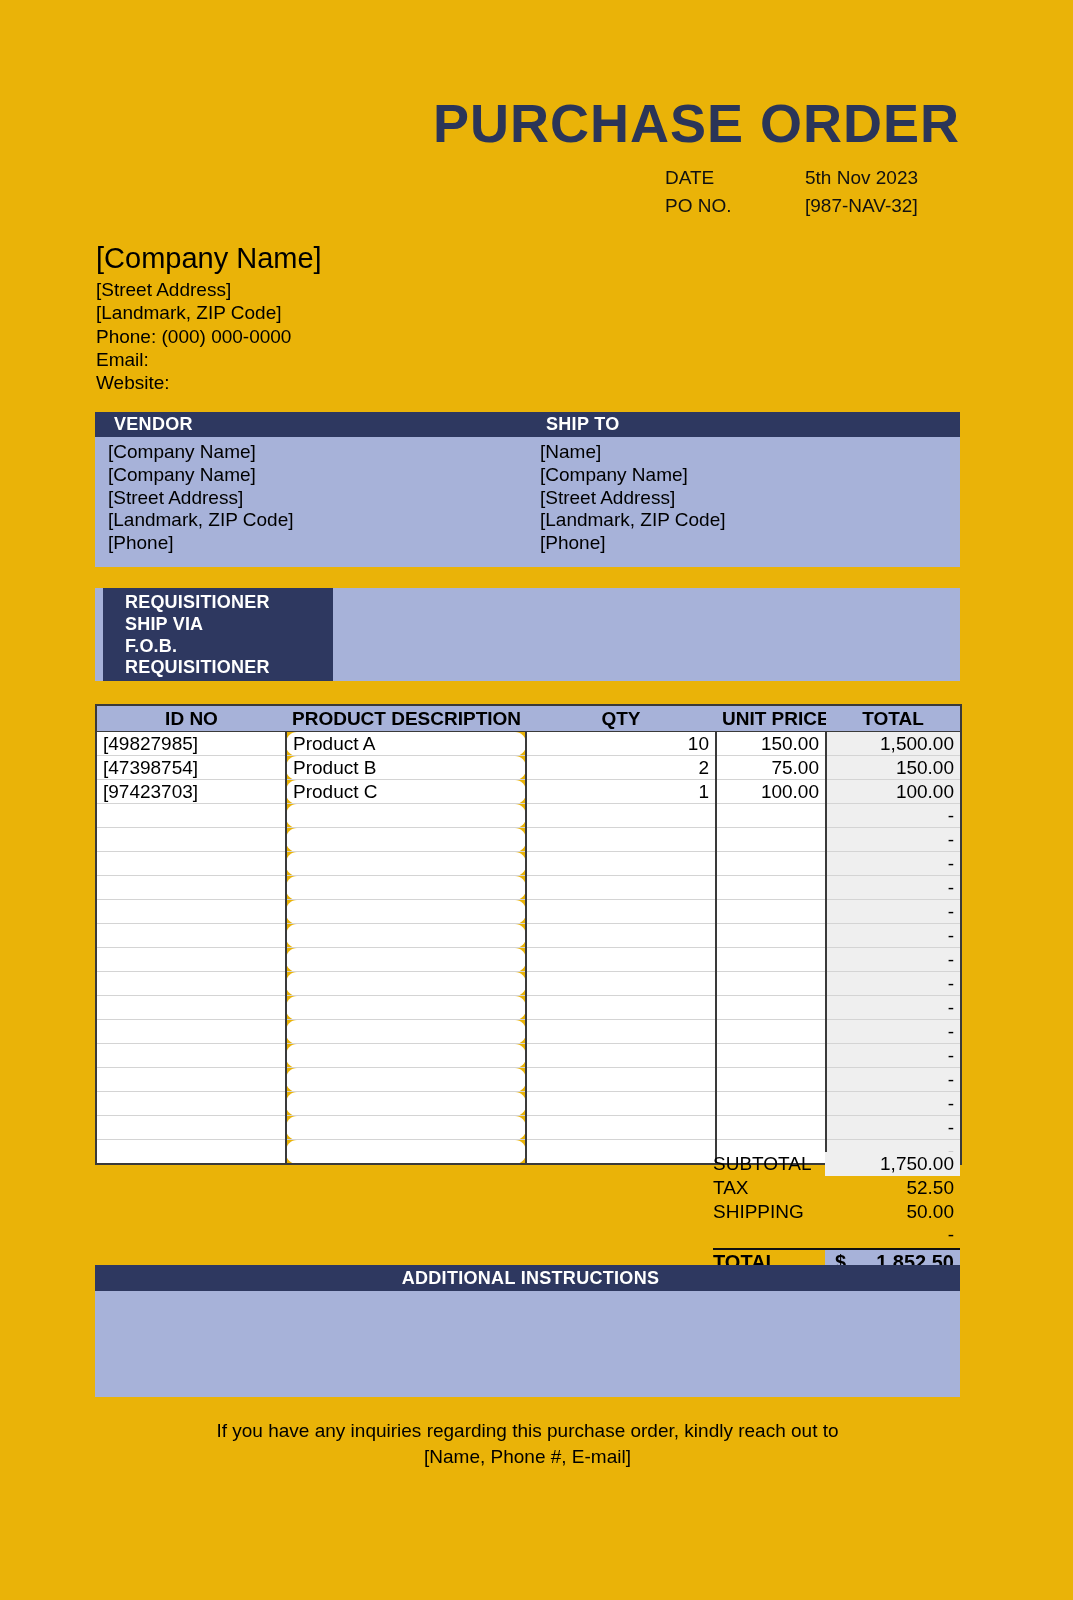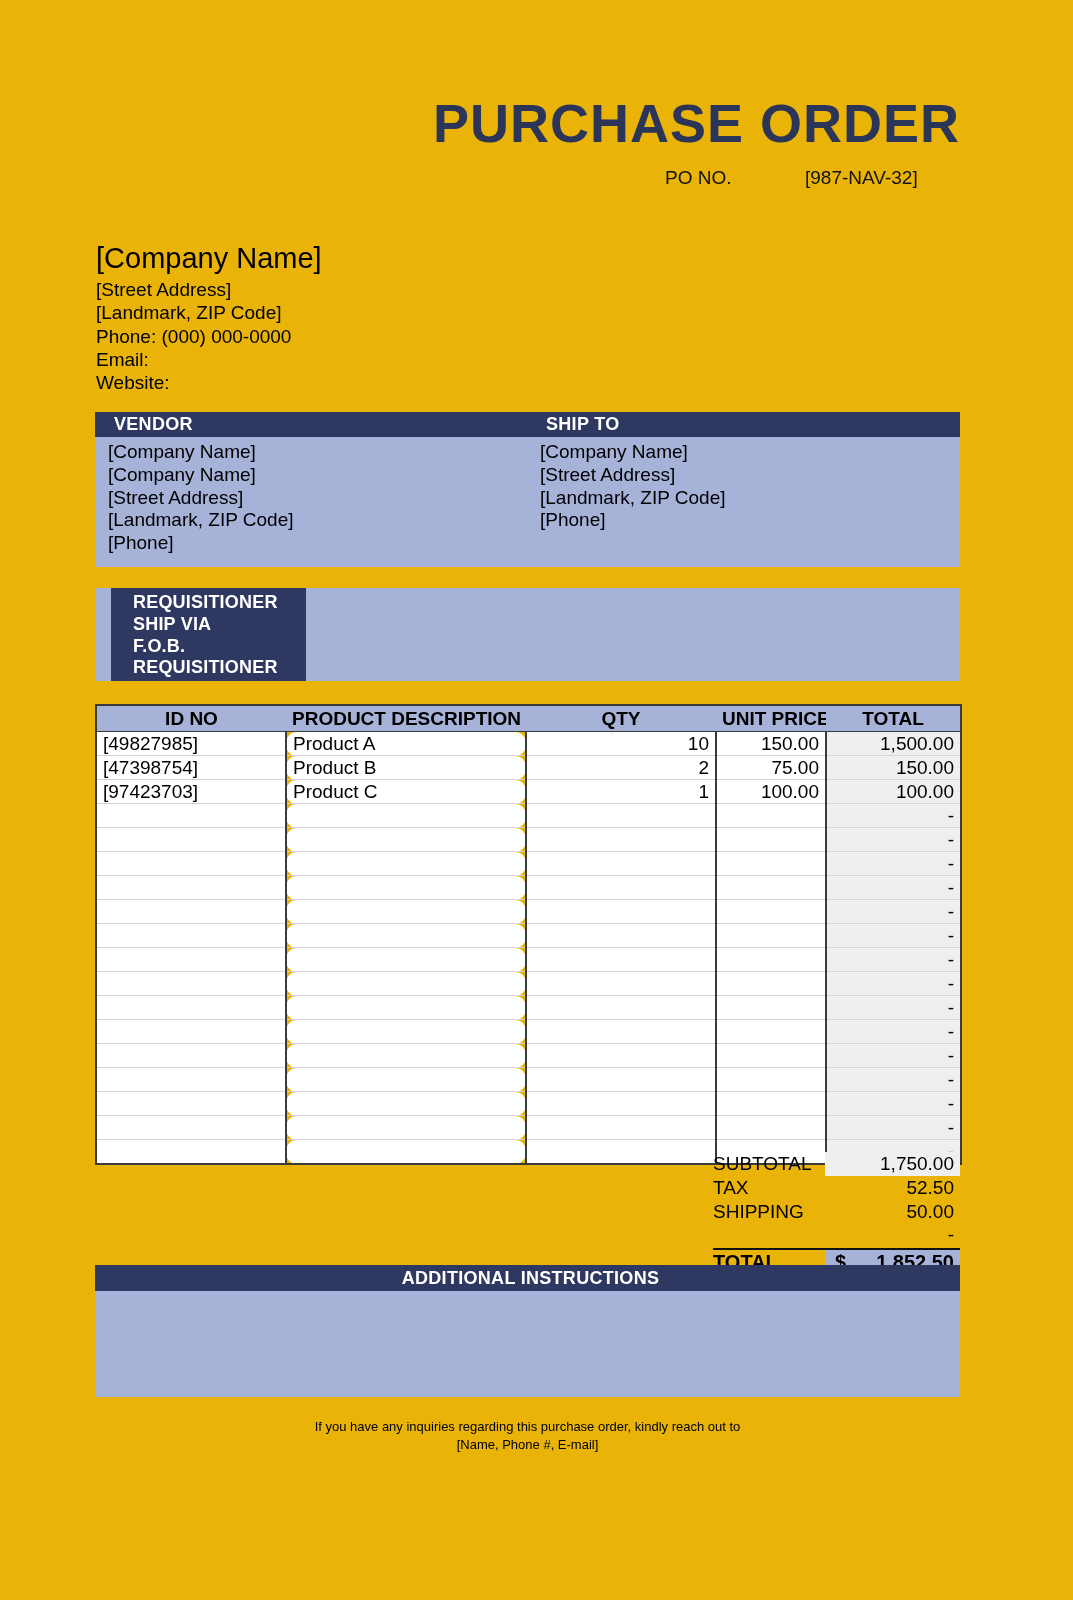--- a/index.html
+++ b/index.html
@@ -122,22 +122,22 @@
 
   
   #req-panel {
     left: 95px;
     top: 588px;
     width: 865px;
     height: 93px;
   }
   #req-labels {
     position: absolute;
-    left: 16px; top: 0;
-    width: 195px;
+    left: 8px; top: 0;
+    width: 230px;
     height: 93px;
     background: #2e3860;
     padding: 4px 0 0 22px;
   }
   .req-label {
     color: #ffffff;
     font-size: 18px;
     font-weight: bold;
     line-height: 1.21;
     letter-spacing: .2px;
@@ -251,33 +251,37 @@
 
   
   .footer {
     position: absolute;
     left: 95px;
     top: 1418px;
     width: 865px;
     text-align: center;
   }
   .footer-line {
-    font-size: 13px;
+    font-size: 19px;
     line-height: 1.35;
     color: #000;
   }
 </style>
 </head>
 <body>
 
 <div class="page">
 
   <div class="title-block">
     <div class="po-title">PURCHASE ORDER</div>
     <div class="meta-rows">
+      <div class="meta-row">
+        <span class="meta-label">DATE</span>
+        <span class="meta-value">5th Nov 2023</span>
+      </div>
       <div class="meta-row">
         <span class="meta-label">PO NO.</span>
         <span class="meta-value">[987-NAV-32]</span>
       </div>
     </div>
   </div>
 
   <div class="company-block">
     <div class="company-name">[Company Name]</div>
     <div class="company-line">[Street Address]</div>
@@ -294,20 +298,21 @@
     </div>
     <div class="addr-cols">
       <div class="addr-col">
         <div class="addr-line">[Company Name]</div>
         <div class="addr-line">[Company Name]</div>
         <div class="addr-line">[Street Address]</div>
         <div class="addr-line">[Landmark, ZIP Code]</div>
         <div class="addr-line">[Phone]</div>
       </div>
       <div class="addr-col right">
+        <div class="addr-line">[Name]</div>
         <div class="addr-line">[Company Name]</div>
         <div class="addr-line">[Street Address]</div>
         <div class="addr-line">[Landmark, ZIP Code]</div>
         <div class="addr-line">[Phone]</div>
       </div>
     </div>
   </div>
 
   <div class="panel" id="req-panel">
     <div id="req-labels">

